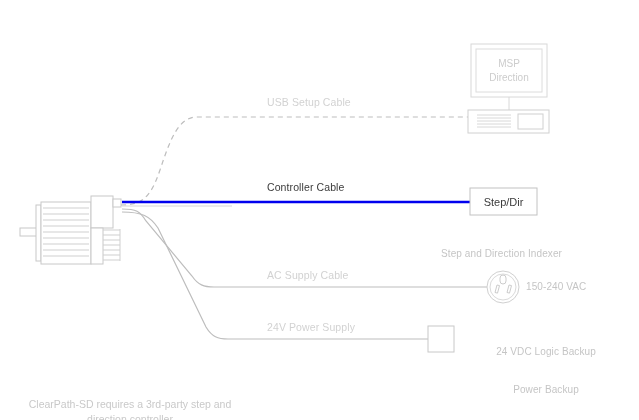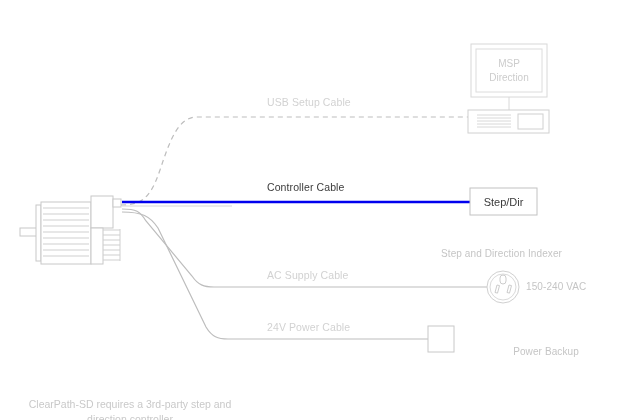--- a/index.html
+++ b/index.html
@@ -162,36 +162,37 @@
     <rect x="428" y="326" width="26" height="26" fill="#ffffff" stroke="#c8c8c8" stroke-width="1"></rect>
 
   </svg>
 
   <div class="lbl cable-label" style="left:267px; top:96px;">USB Setup Cable</div>
 
   <div class="lbl cable-label strong" style="left:267px; top:181px;">Controller Cable</div>
 
   <div class="lbl cable-label" style="left:267px; top:269px;">AC Supply Cable</div>
 
-  <div class="lbl cable-label" style="left:267px; top:321px;">24V Power Cable</div>
+  <div class="lbl cable-label" style="left:267px; top:321px;">24V Power Supply</div>
 
   <div class="screen-text" style="left:476px; top:49px; width:66px; height:43px;">
     <span>MSP</span>
     <span>Direction</span>
   </div>
 
   <div class="box-text" style="left:470px; top:188px; width:67px; height:27px;">Step/Dir</div>
 
   <div class="lbl device-label" style="left:441px; top:222px;">
     <div>Step and Direction Indexer</div>
   </div>
 
   <div class="lbl device-label" style="left:526px; top:281px;">150-240 VAC</div>
 
   <div class="lbl device-label center" style="left:466px; top:320px; width:160px;">
+    <div>24 VDC Logic Backup</div>
     <div>Power Backup</div>
     
   </div>
 
   <div class="caption" style="left:14px; top:397px; width:232px;">ClearPath-SD requires a 3rd-party step and
 direction controller</div>
 
 </div>
 
 </body></html>

